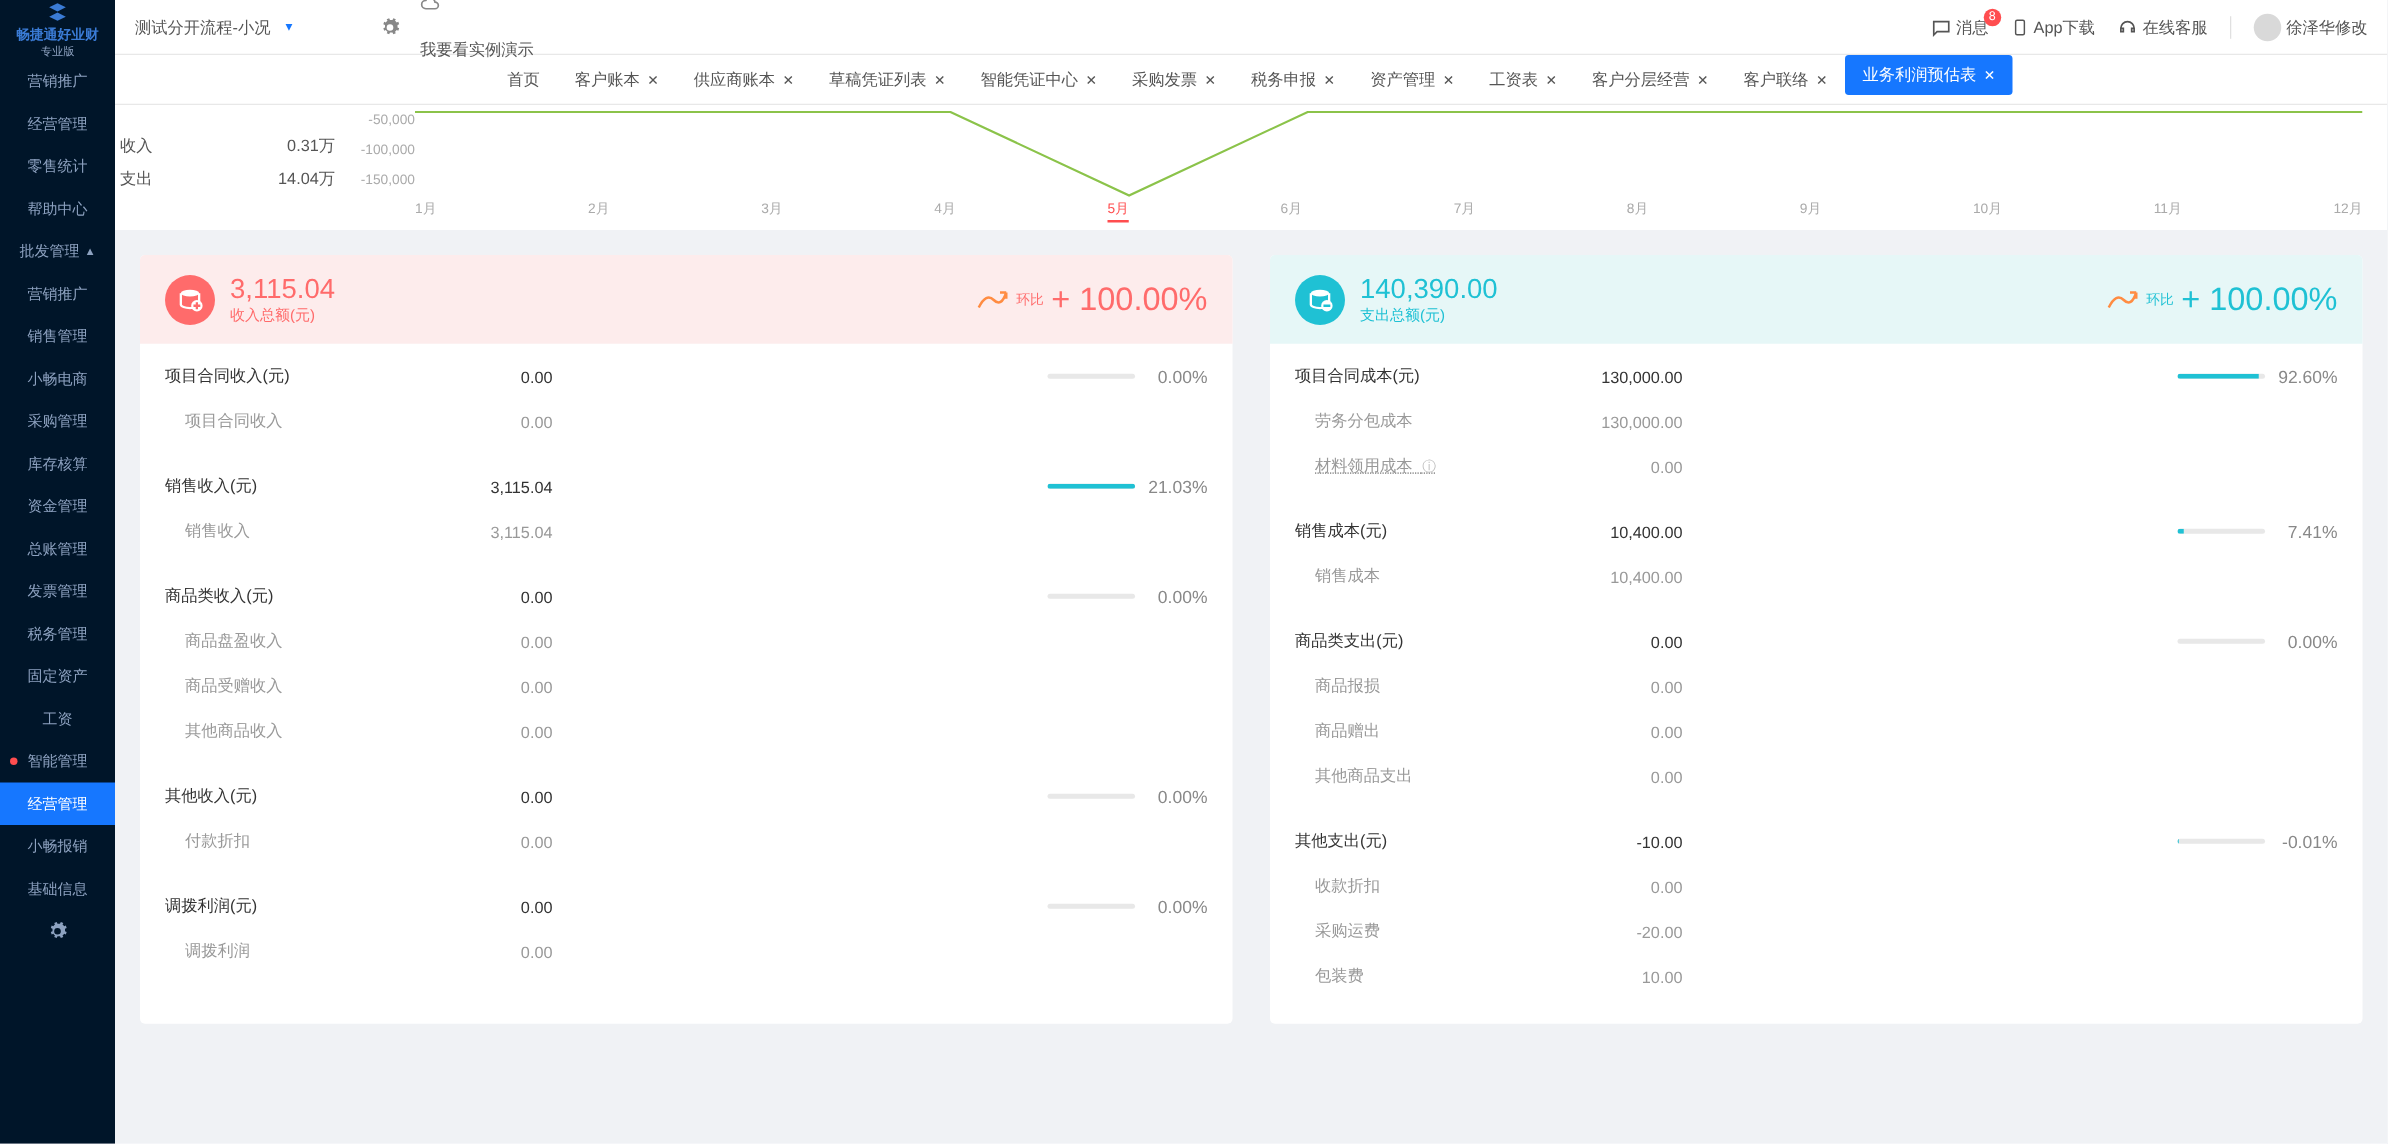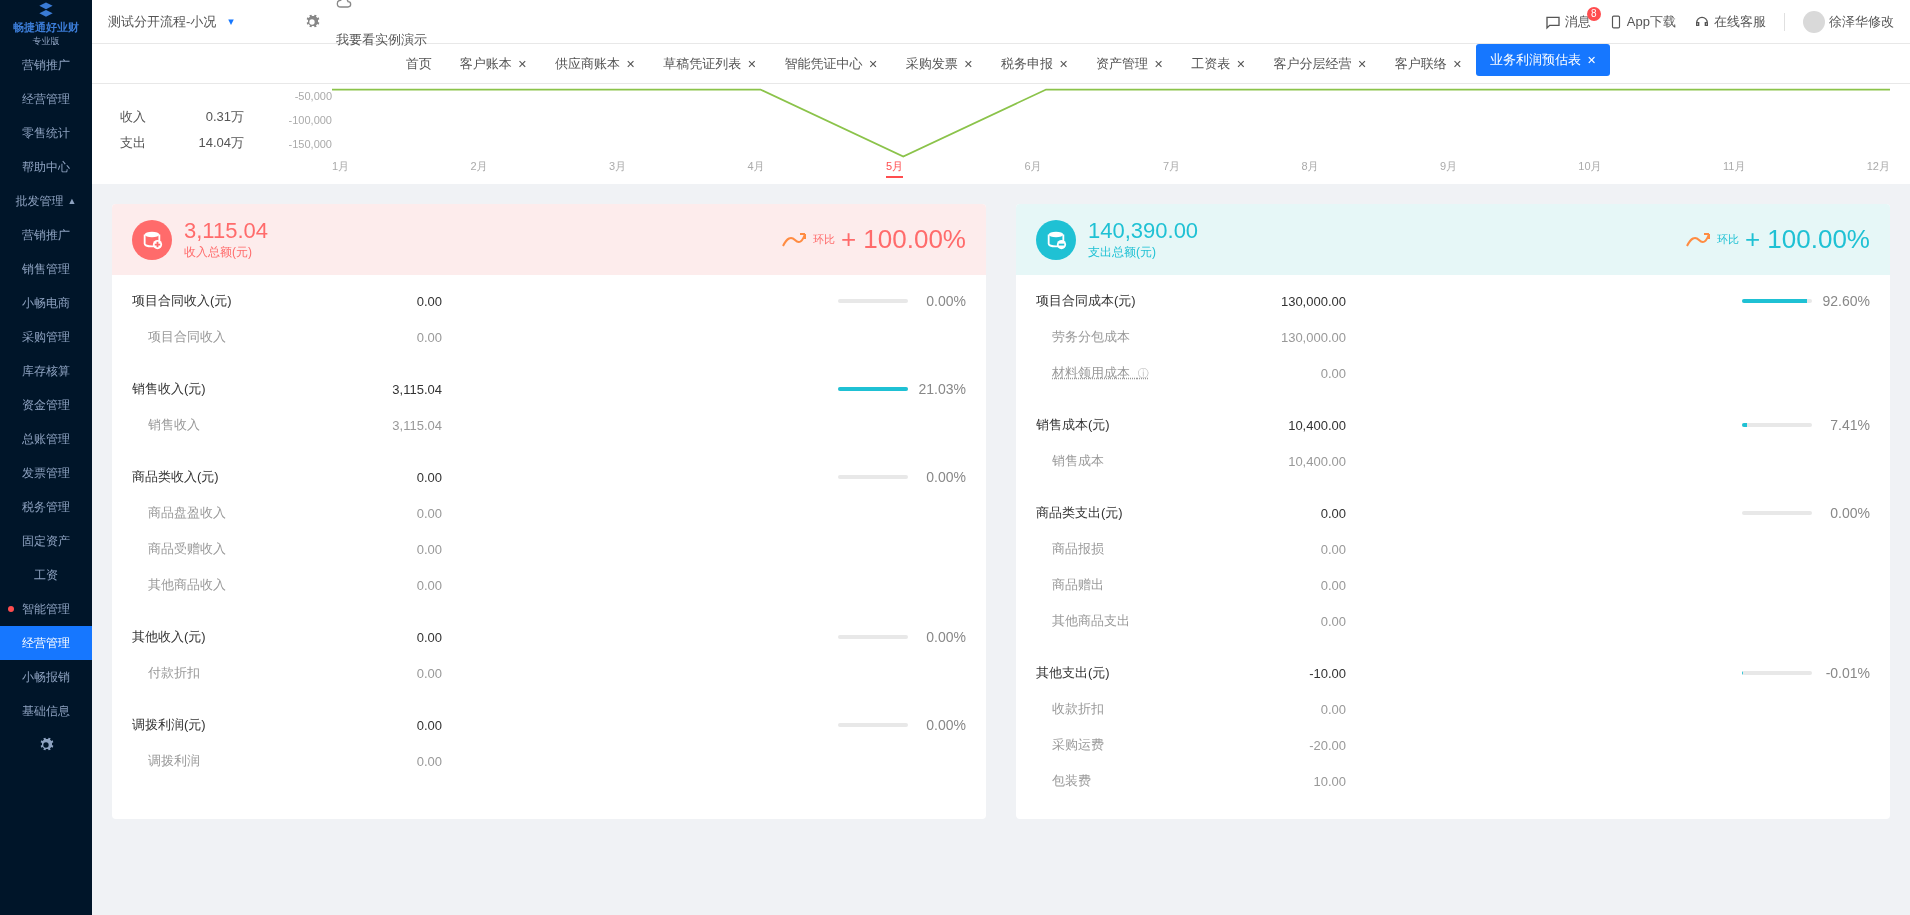--- a/index.html
+++ b/index.html
@@ -36,21 +36,21 @@
 
 .tabs { height: 40px; display: flex; align-items: center; padding: 0 8px; border-bottom: 1px solid #e8e8e8; flex-direction: column; }
 .tab { height: 40px; display: flex; align-items: center; padding: 0 14px; color: #555; cursor: pointer; gap: 6px; white-space: nowrap; }
 .tab.active { background: #1677ff; color: #fff; border-radius: 3px; height: 32px; }
 .tab .close { font-size: 11px; cursor: pointer; }
 .tabs-close-all { margin-left: auto; width: 28px; height: 28px; display: flex; align-items: center; justify-content: center; border: 1px solid #d9d9d9; cursor: pointer; color: #888; border-radius: 2px; }
 
 
 .content { flex: 1; overflow-y: auto; background: #f0f2f5; }
 .upper-row { display: flex; background: #fff; margin: 0; }
-.summary-box { width: 180px; padding: 16px 28px; }
+.summary-box { width: 180px; padding: 16px 4px; }
 .summary-row { display: flex; justify-content: space-between; margin: 8px 0; font-size: 13px; color: #555; }
 .chart-area { flex: 1; position: relative; height: 100px; }
 .chart-y { position: absolute; left: 0; width: 60px; text-align: right; font-size: 11px; color: #aaa; }
 .chart-months { position: absolute; bottom: 6px; left: 60px; right: 20px; display: flex; justify-content: space-between; font-size: 11px; color: #aaa; }
 .chart-months span.active { color: #ff4d4f; border-bottom: 2px solid #ff4d4f; padding-bottom: 2px; }
 .chart-v { position: absolute; top: 0; bottom: 22px; }
 .chart-v svg { width: 100%; height: 100%; }
 
 
 .cards { display: flex; gap: 30px; padding: 20px; }

